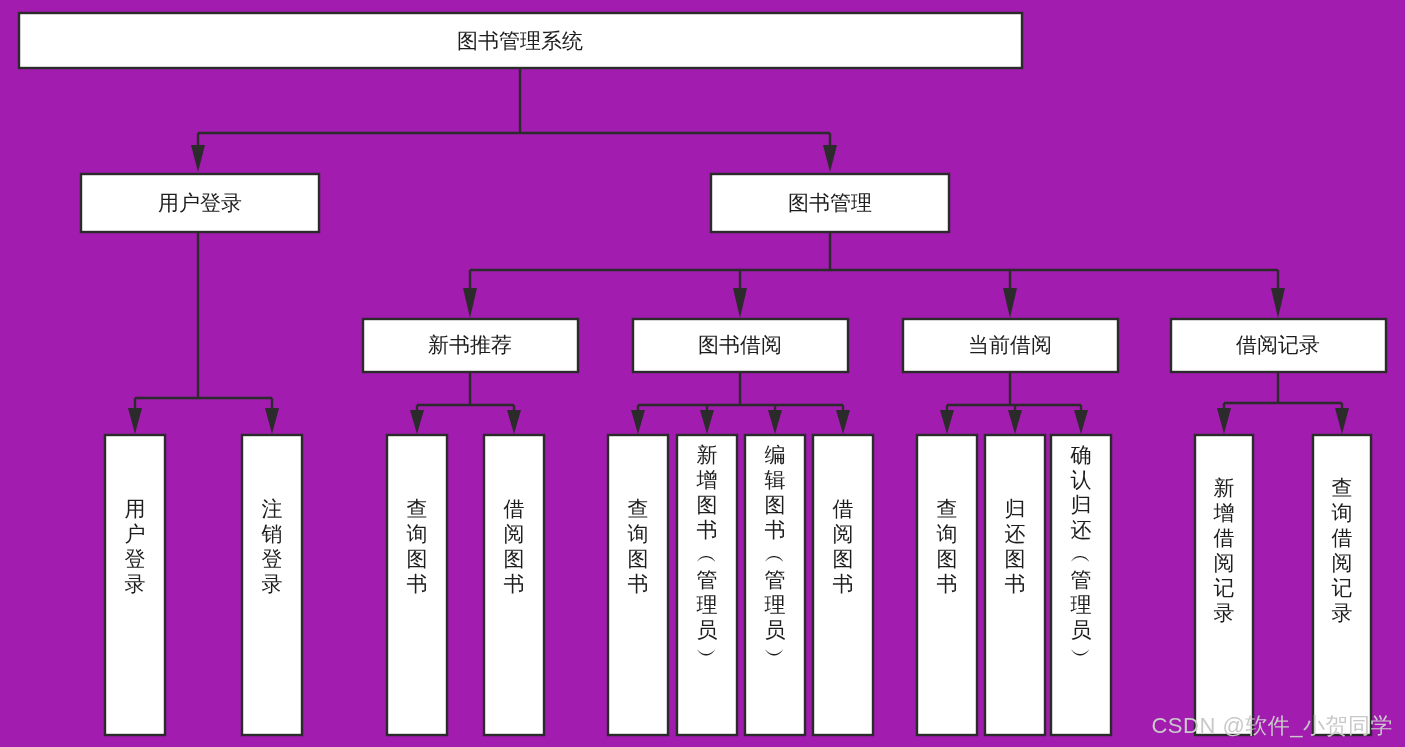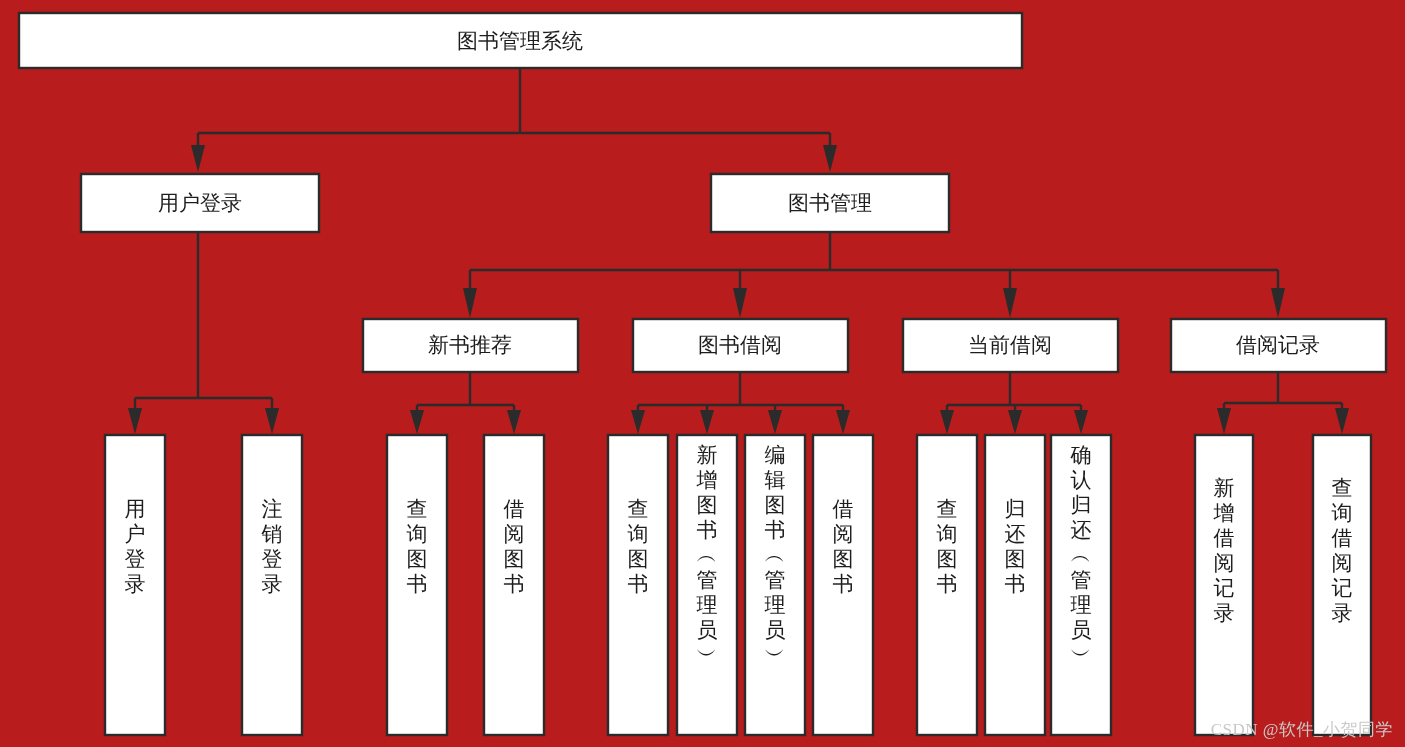--- a/index.html
+++ b/index.html
@@ -10,21 +10,21 @@
   body {
     width: 1405px;
     height: 747px;
     font-family: "DejaVu Sans", "Liberation Sans", sans-serif;
     overflow: hidden;
   }
   #diagram-root {
     position: relative;
     width: 1405px;
     height: 747px;
-    background: #b91c1c;
+    background: #a21caf;
   }
   svg#tree-svg {
     position: absolute;
     left: 0;
     top: 0;
     width: 1405px;
     height: 747px;
     display: block;
   }
   .node-box {
@@ -51,22 +51,22 @@
     fill: none;
   }
   .arrow-head {
     fill: #2b2b2b;
     stroke: none;
   }
   .watermark {
     position: absolute;
     right: 12px;
     bottom: 6px;
-    font-family: Liberation Serif, serif;
-    font-size: 17px;
+    font-family: Liberation Sans, sans-serif;
+    font-size: 22px;
     color: #c9c9c9;
     white-space: nowrap;
     letter-spacing: 0.5px;
   }
 </style>
 </head>
 <body>
 
 <div id="diagram-root">
 

